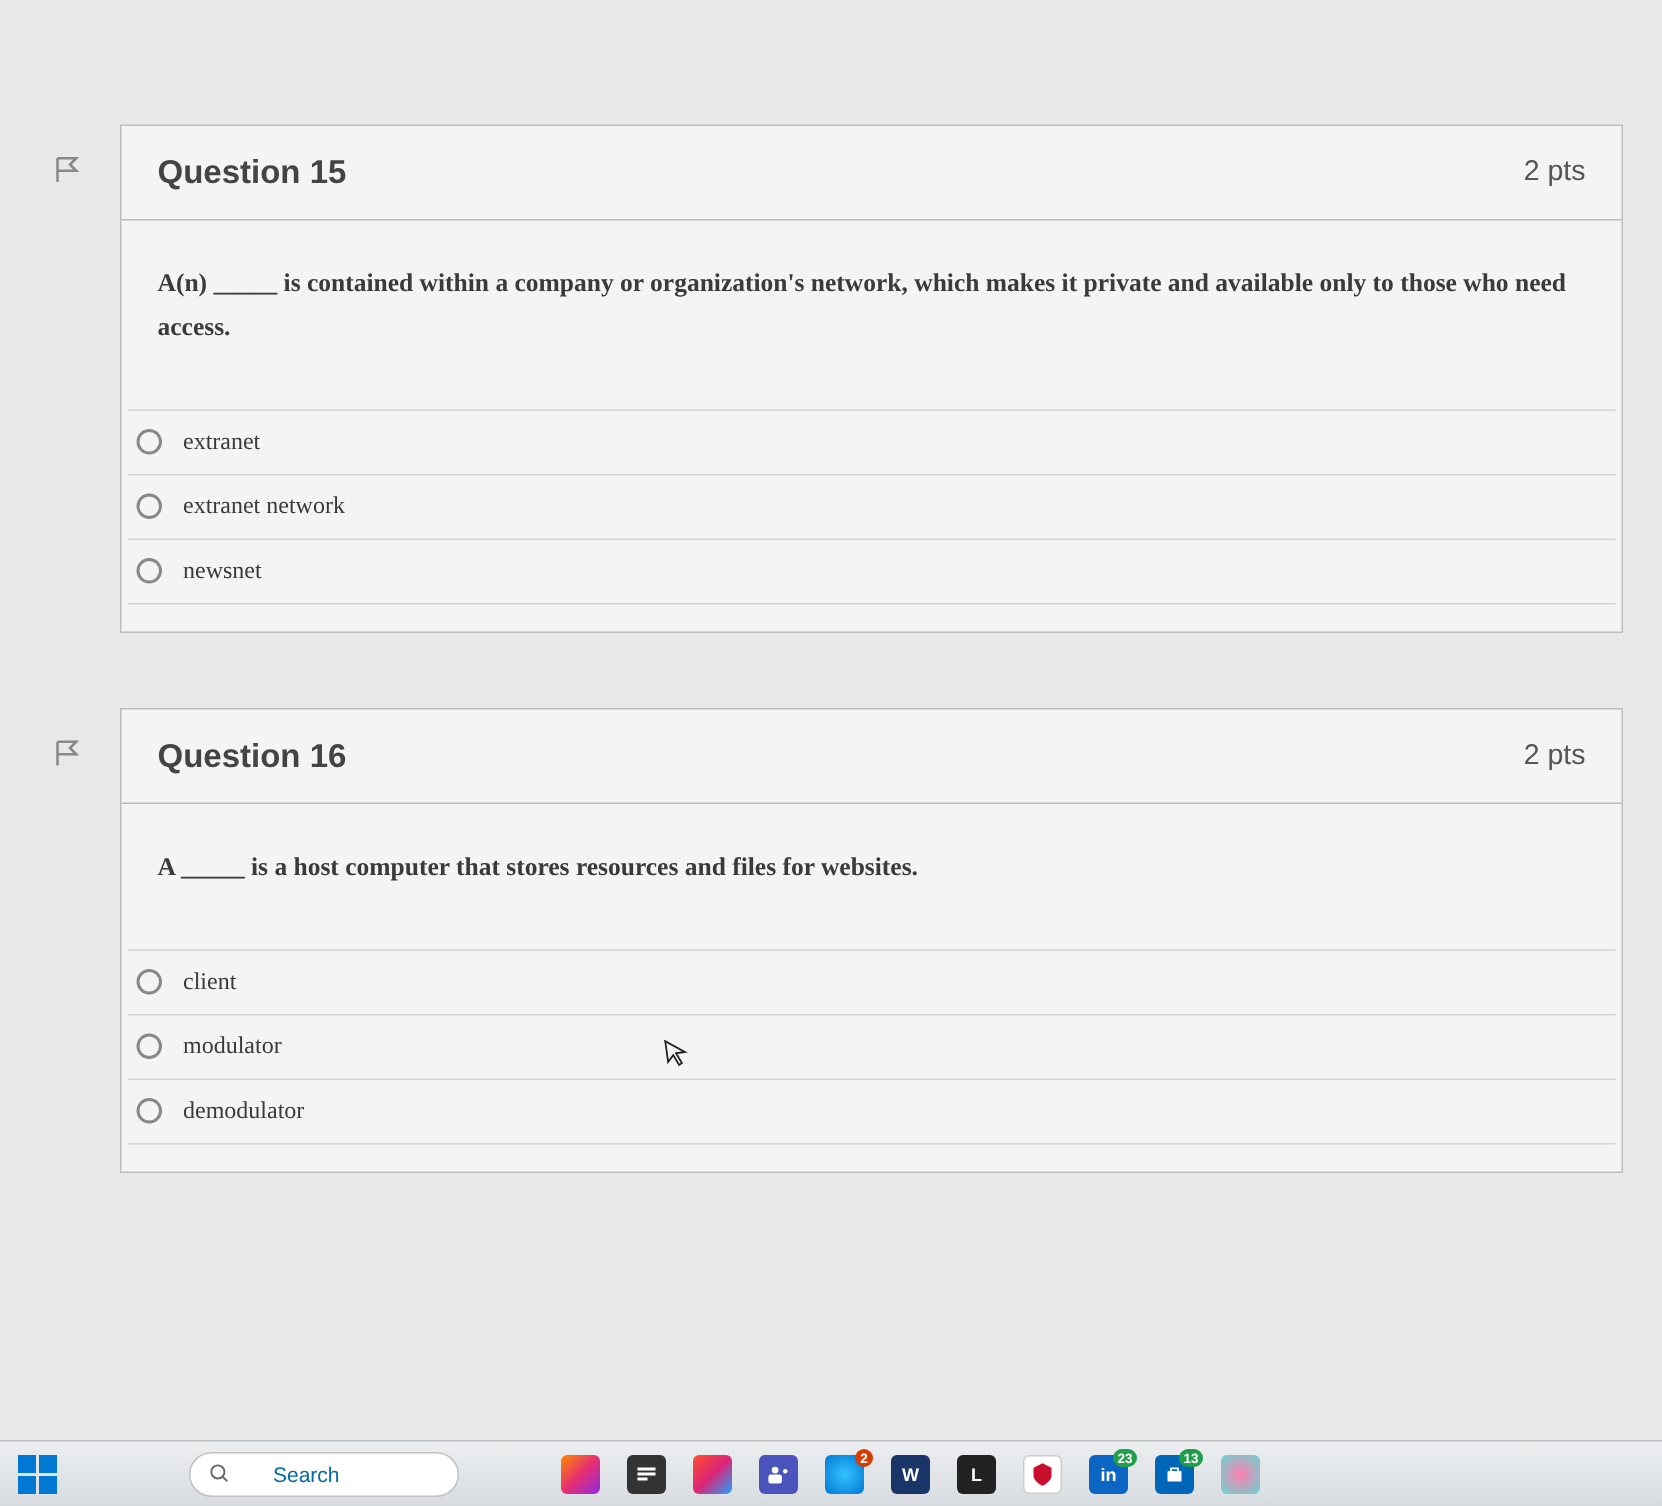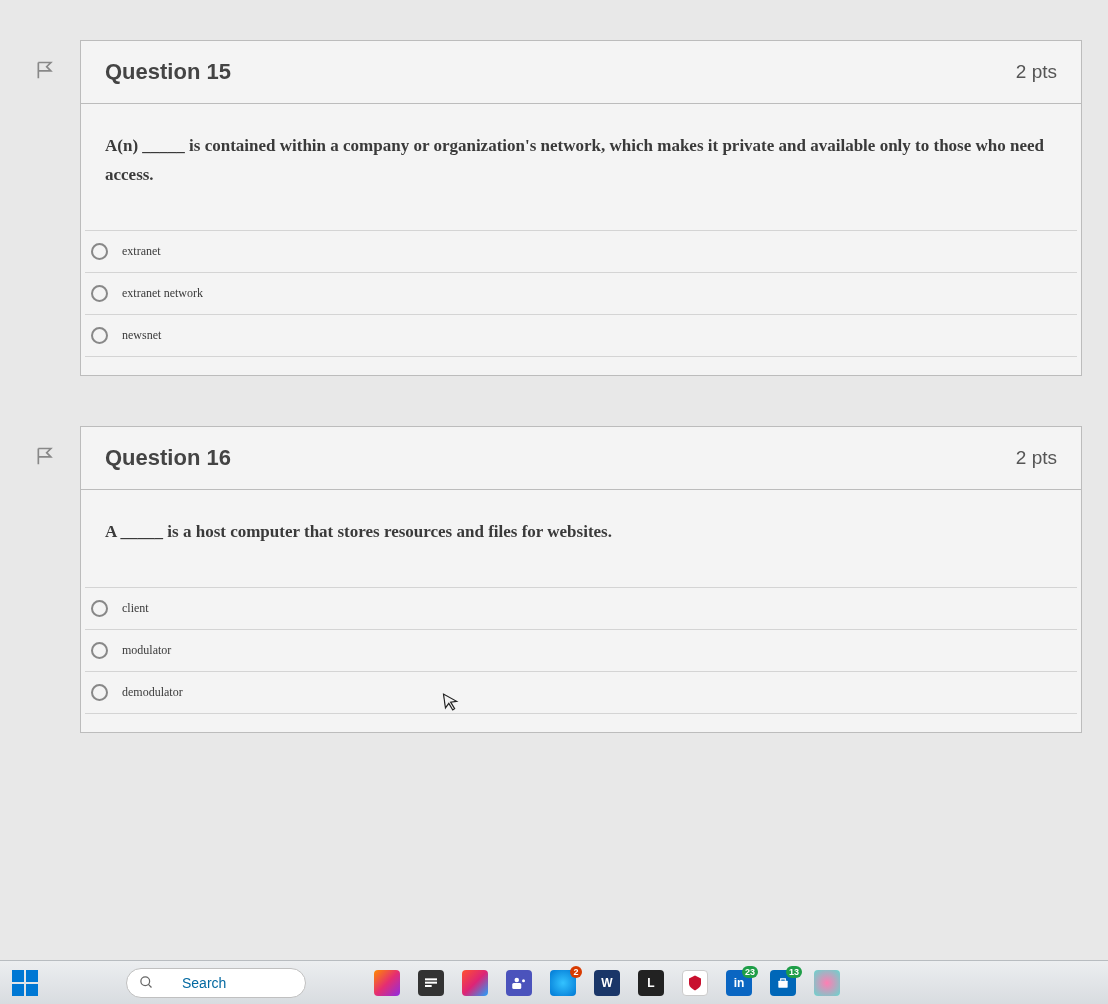--- a/index.html
+++ b/index.html
@@ -6,20 +6,21 @@
   body {
     font-family: "Helvetica Neue", Helvetica, Arial, sans-serif;
     background: #e8e8e8;
     width: 1108px;
     height: 1004px;
     overflow: hidden;
     position: relative;
   }
   .page {
     padding: 40px 10px 0 10px;
+    margin-top: 43px;
   }
   .question-wrapper {
     display: flex;
     align-items: flex-start;
     margin-bottom: 50px;
   }
   .flag-col {
     width: 70px;
     padding-top: 18px;
     display: flex;
@@ -82,21 +83,21 @@
     width: 17px;
     height: 17px;
     border: 2px solid #888;
     border-radius: 50%;
     margin-right: 14px;
     background: transparent;
     cursor: pointer;
     flex-shrink: 0;
   }
   .answer-label {
-    font-size: 12px;
+    font-size: 16px;
     color: #3a3a3a;
     font-family: Georgia, "Times New Roman", serif;
   }
   .cursor {
     position: absolute;
     left: 444px;
     top: 692px;
     font-size: 18px;
     color: #222;
     pointer-events: none;

